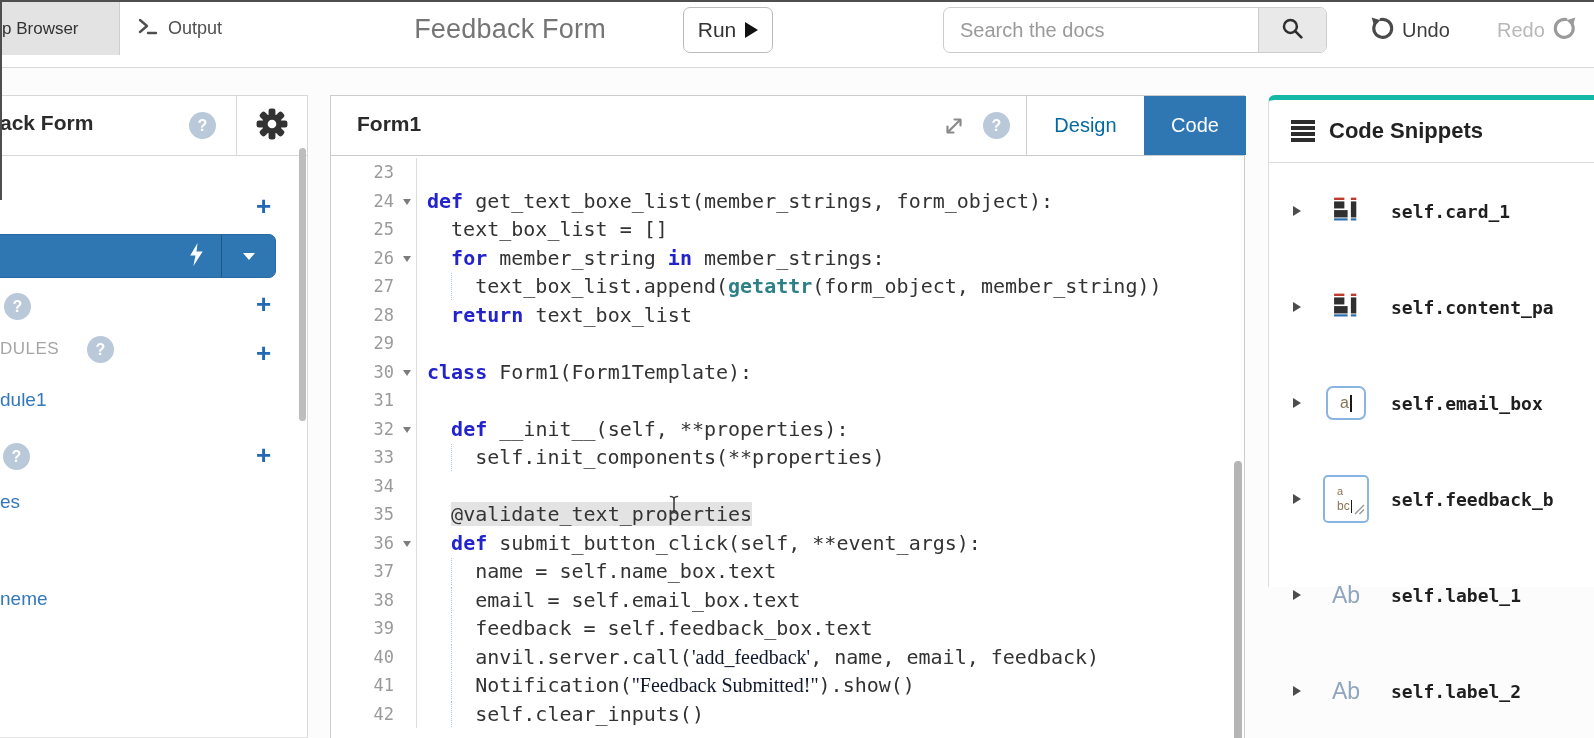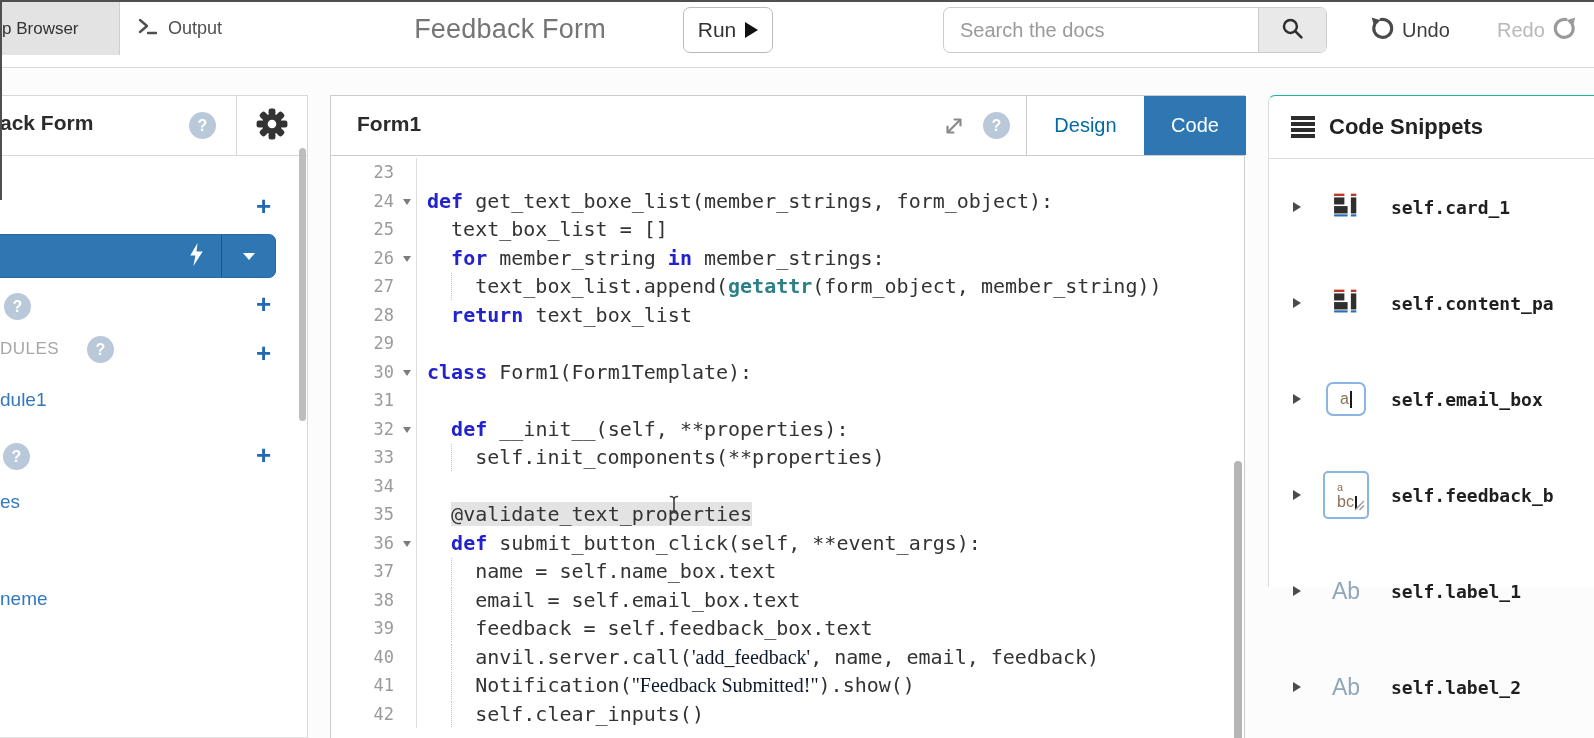--- a/index.html
+++ b/index.html
@@ -85,41 +85,41 @@
   .seg-kw  { color:#2323cd; font-weight:bold;margin-top:24px; }
   .seg-bi  { color:#2e8087; font-weight:bold; }
   .seg-str { color:#0f172a;font-family:Liberation Serif, serif; }
   .seg-p   { color:#333; }
   .seg-hl  { background:#e3e3e3; color:#333; }
   .mouse-ibeam { position:absolute; left:336px; top:398px; z-index:5; }
   .editor-scroll { right:2px; top:365px; width:8px; height:290px; background:#b5b5b5; }
 
   
   .snippets { position:absolute; left:1268px; top:95px; width:326px; height:492px; background:#fff;
-    border-left:1px solid #ddd; border-top:1px solid #14b8a6; border-top-left-radius:7px;padding-left:44px; }
+    border-left:1px solid #ddd; border-top:5px solid #14b8a6; border-top-left-radius:7px;padding-left:44px; }
   .snippets-header { position:absolute; left:0; top:0; width:100%; height:63px;
     border-bottom:1px solid #ddd; display:flex; align-items:center; padding-left:22px; gap:14px; }
   .snippets-title { font-size:22px; font-weight:bold; color:#222; }
   .list-icon { display:flex; flex-direction:column; gap:2.6px; }
   .list-icon i { display:block; width:24px; height:3.4px; background:#2d2d2d; }
   .snippet-list { position:absolute; left:0; top:63px; width:100%; }
   .snip-row { height:96px; display:flex; align-items:center; padding-left:24px; cursor:pointer; }
   .disclosure { width:0; height:0; border-left:8px solid #4c4c4c; border-top:5.5px solid transparent;
     border-bottom:5.5px solid transparent; margin-right:4px; flex:0 0 auto; }
   .snip-icon-box { width:62px; flex:0 0 62px; display:flex; align-items:center; justify-content:center; margin:0 14px 0 10px; }
   .snip-label { font-family:"DejaVu Sans Mono", monospace; font-size:18px; font-weight:600;
     color:#1f1f1f; white-space:nowrap; }
   .tb-icon { width:40px; height:34px; border:2.5px solid #8ab4e2; border-radius:7px; background:#fff;
     display:flex; align-items:center; justify-content:center; }
   .tb-letter { font-size:16px; color:#8b7355; }
   .tb-cursor { width:2px; height:17px; background:#1a1a1a; margin-left:1px; }
   .ta-icon { position:relative; width:46px; height:48px; border:2.5px solid #8ab4e2; border-radius:5px;
     background:#fff; padding:4px 0 0 12px; }
   .ta-line1 { font-size:11px; color:#8b7355; line-height:12px; }
-  .ta-line2 { display:flex; align-items:center; font-size:16px; color:#8b7355; line-height:14px; }
+  .ta-line2 { display:flex; align-items:center; font-size:12px; color:#8b7355; line-height:14px; }
   .ta-cursor { width:1.8px; height:13px; background:#1a1a1a; margin-left:1px; }
   .ta-resize { position:absolute; right:2px; bottom:2px; }
   .lbl-icon { font-size:23px; color:#91a5bd; }
 </style>
 </head>
 <body>
 
 <div id="screen">
 
   <div class="topbar">

